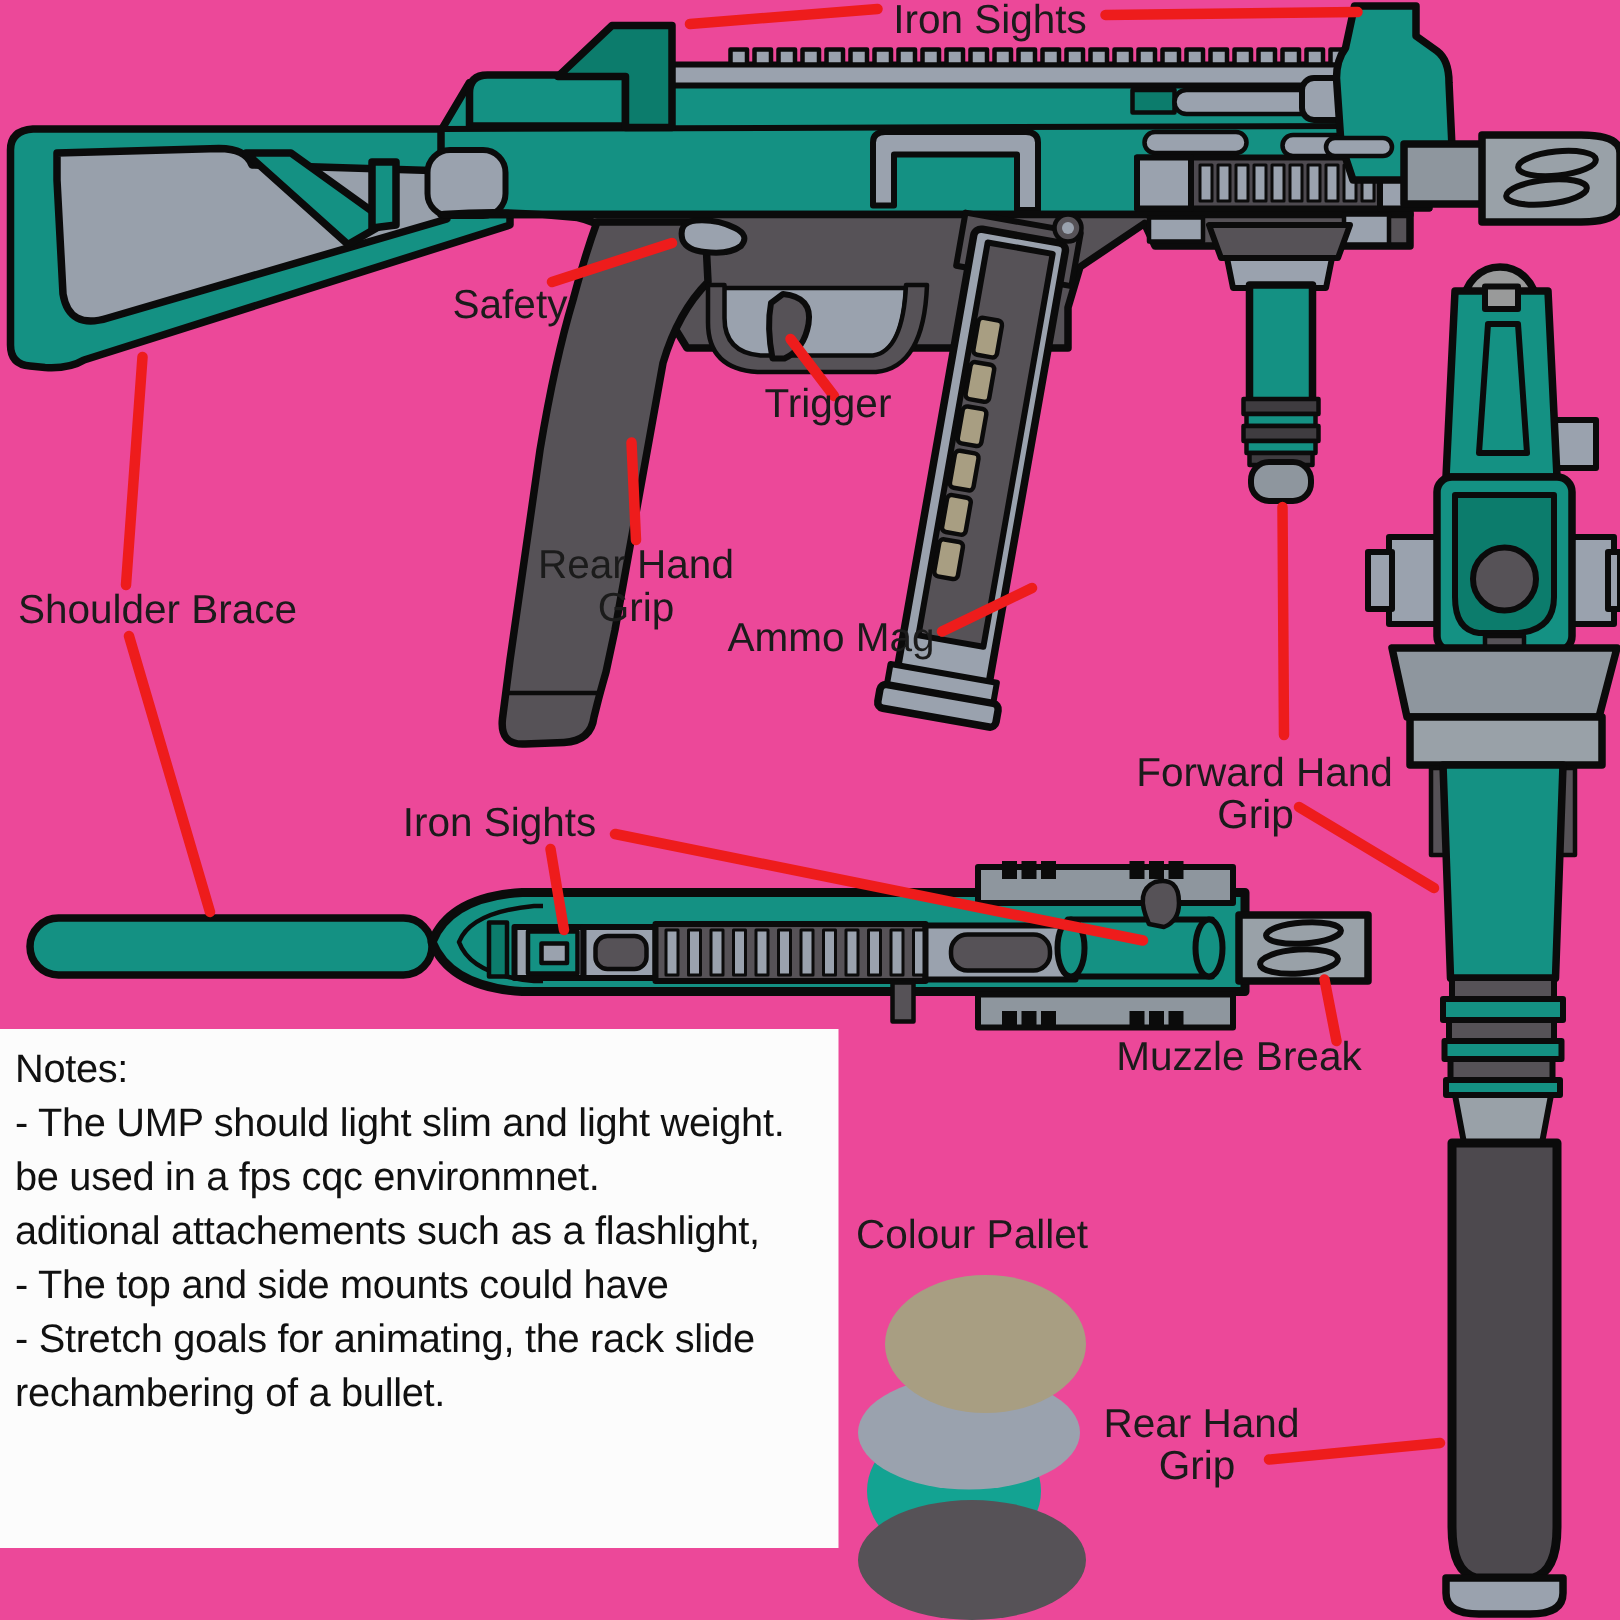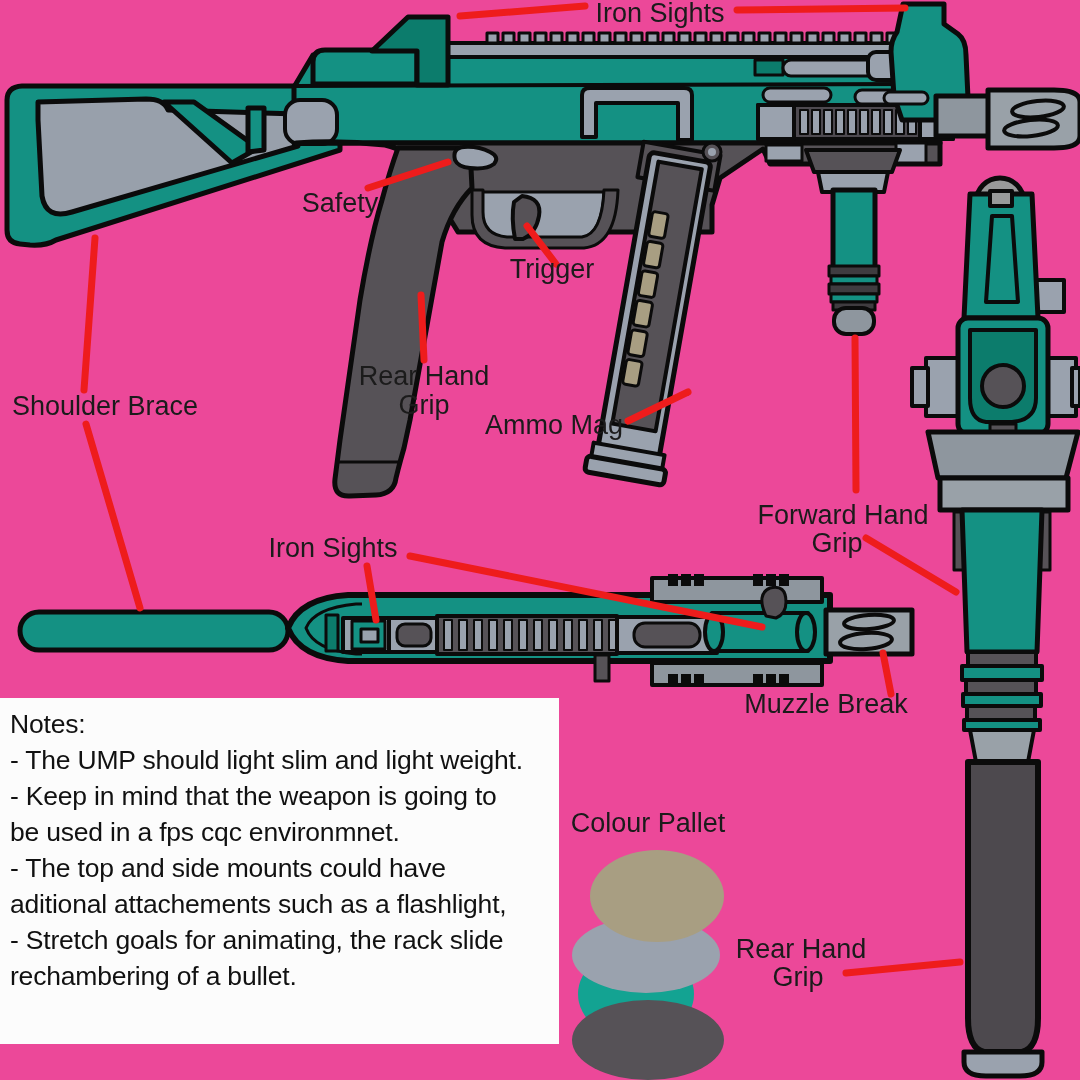--- a/index.html
+++ b/index.html
@@ -1,21 +1,21 @@
 <!DOCTYPE html>
 <html><head>
 <meta charset="utf-8">
 <style>
   html,body{margin:0;padding:0;background:#999a9a;}
   .wrap{position:relative;width:1080px;height:1080px;overflow:hidden;background:#ec4899;
         font-family:"Liberation Sans",sans-serif;}
   .wrap svg{position:absolute;left:0;top:0;}
   svg text{font-family:"Liberation Sans",sans-serif;font-size:27px;fill:#1b1b1b;}
   .notes{position:absolute;left:0;top:686px;width:559px;height:346px;background:#fcfcfc;
-         box-sizing:border-box;padding:8px 0 0 10px;color:#111;margin-top:12px;}
+         box-sizing:border-box;padding:8px 0 0 10px;color:#111;}
   .notes div{font-size:26.5px;line-height:36px;white-space:nowrap;letter-spacing:-0.2px;}
 </style>
 </head>
 <body>
 
 <div class="wrap">
 
 <svg width="1080" height="1080" viewBox="0 0 1080 1080">
   <defs>
     <rect id="tooth" width="11" height="10" fill="#9aa2ae" stroke="#0b0b0b" stroke-width="3"></rect>
@@ -292,21 +292,20 @@
     <text x="826" y="713">Muzzle Break</text>
     <text x="648" y="832">Colour Pallet</text>
     <text x="801" y="958">Rear Hand</text>
     <text x="798" y="986">Grip</text>
   </g>
 </svg>
 
   <div class="notes">
     <div>Notes:</div>
     <div>- The UMP should light slim and light weight.</div>
-    <div>- Keep in mind that the weapon is going to</div>
     <div>be used in a fps cqc environmnet.</div>
+    <div>aditional attachements such as a flashlight,</div>
     <div>- The top and side mounts could have</div>
-    <div>aditional attachements such as a flashlight,</div>
     <div>- Stretch goals for animating, the rack slide</div>
     <div>rechambering of a bullet.</div>
   </div>
 
 </div>
 
 </body></html>

